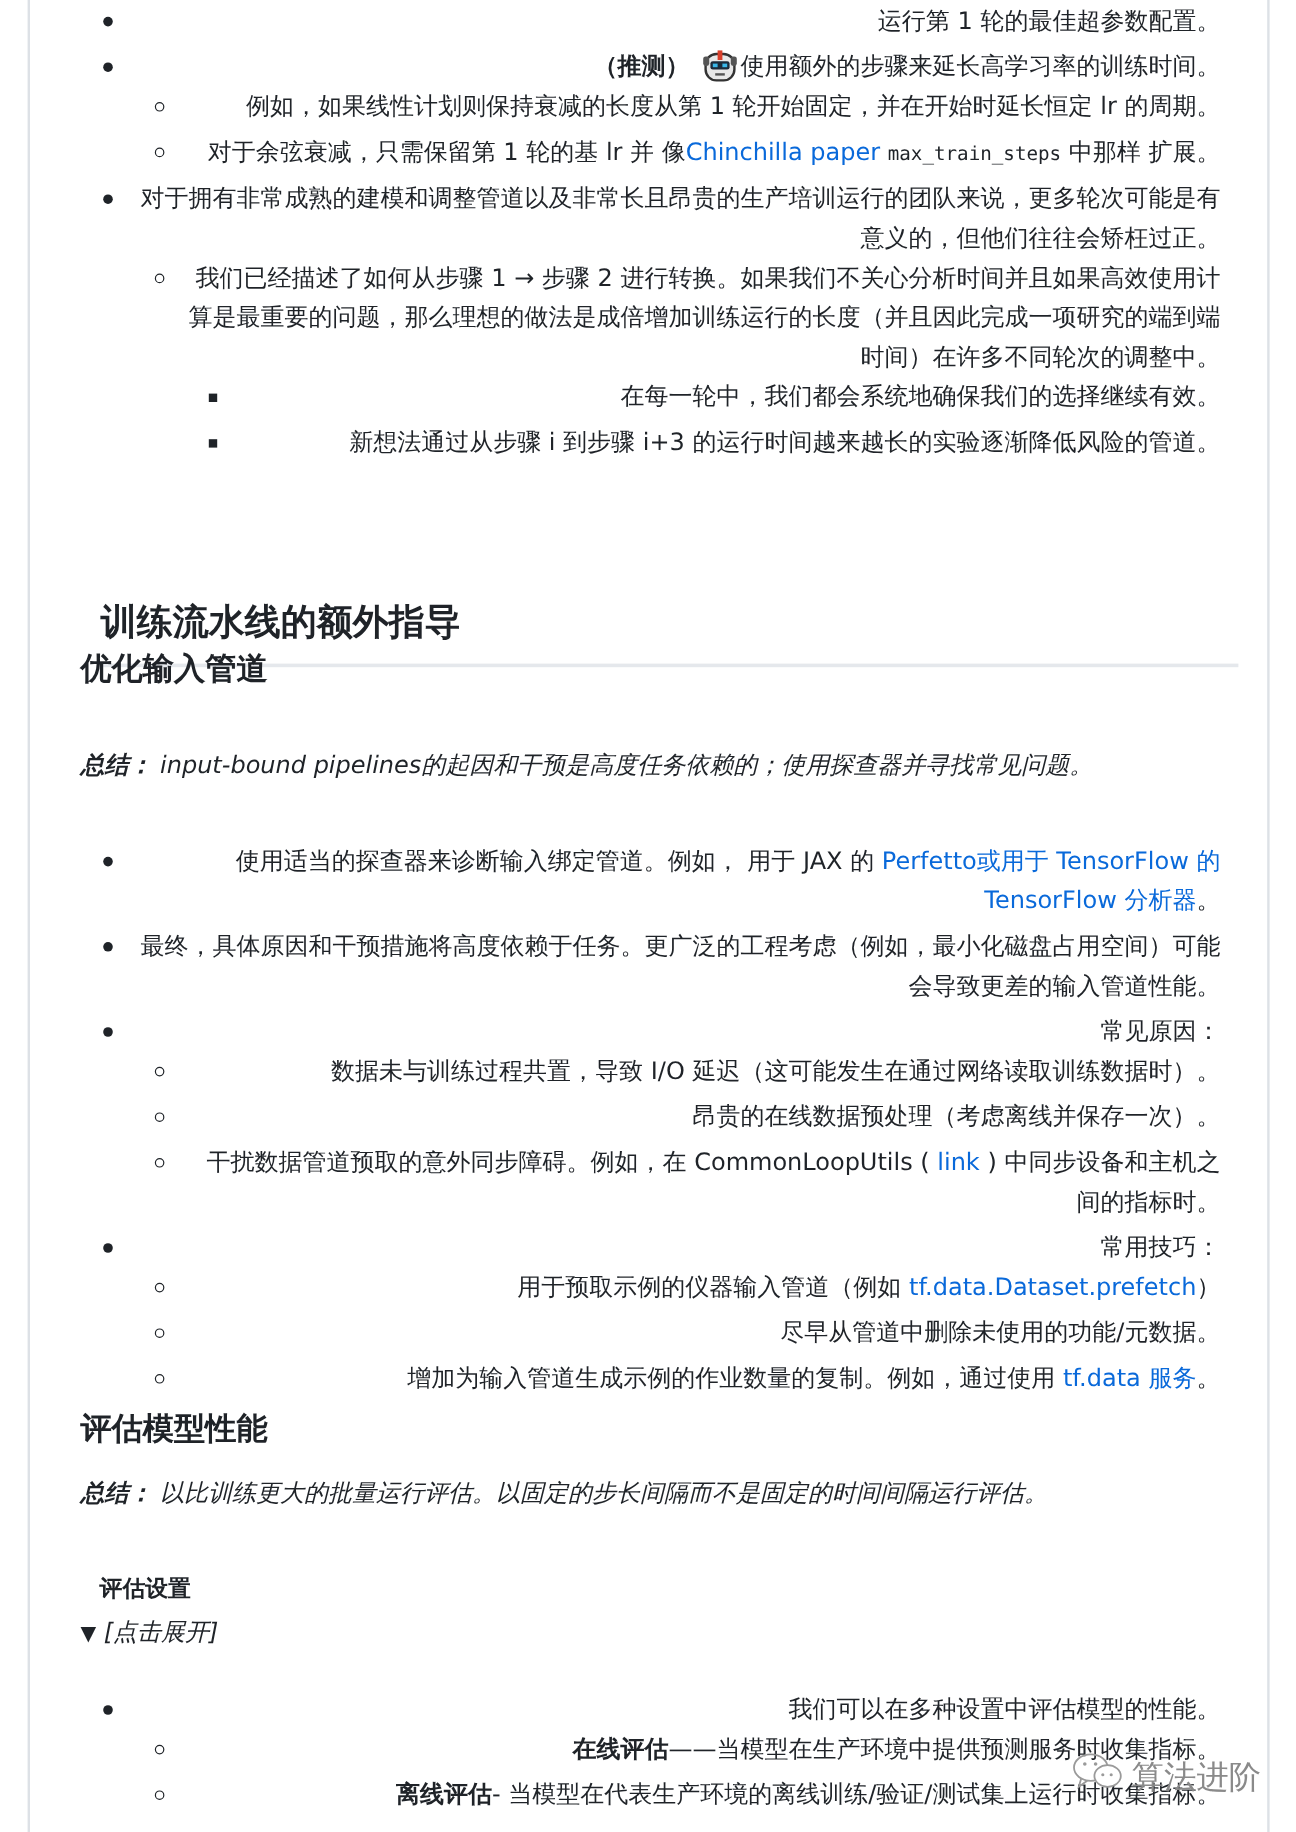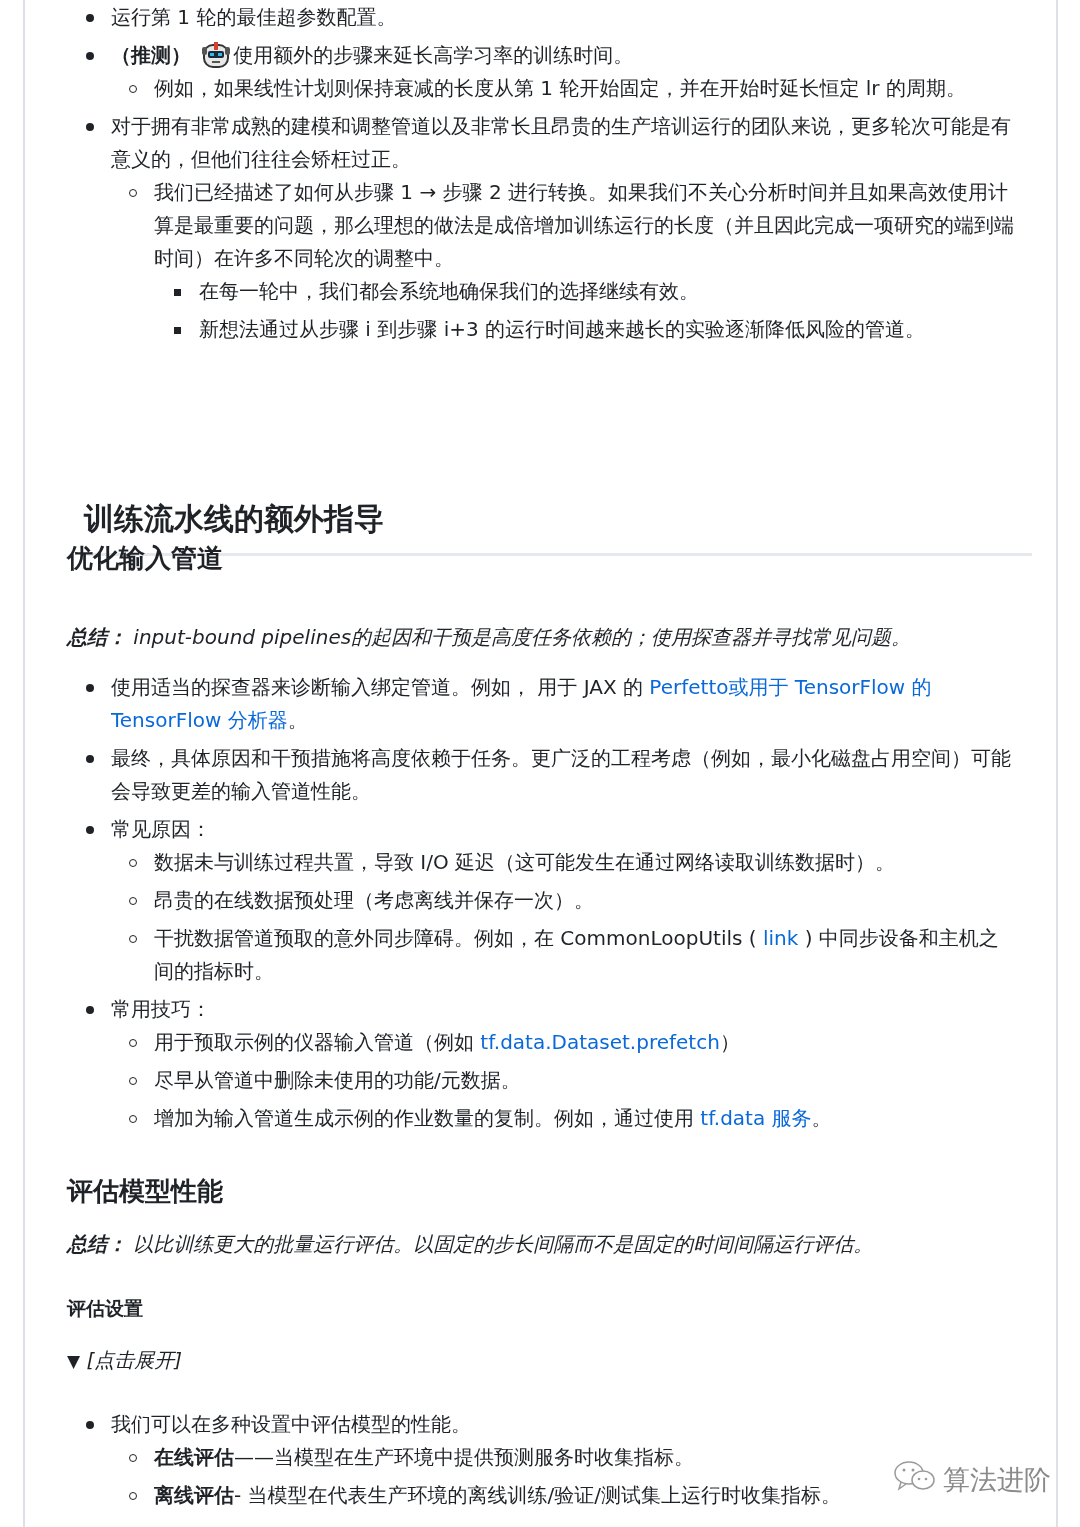--- a/index.html
+++ b/index.html
@@ -10,21 +10,21 @@
     }
     .page {
       position:absolute; left:23px; top:-2px; width:1035px; height:1540px;
       border-left:2px solid #dde1e6; border-right:2px solid #dde1e6;
       box-sizing:border-box;
     }
     .content { position:absolute; left:67px; top:0; width:950px; }
     .txt { font-size:20px; line-height:33px; }
     ul { margin:0; padding:0; list-style:none; }
     li { position:relative; }
-    .l1 > li { padding-left:44px; }
+    .l1 > li { padding-left:44px;text-align:right; }
     .l1 > li::before {
       content:""; position:absolute; left:19px; top:13px;
       width:8px; height:8px; border-radius:50%; background:#1f2328;
     }
     .l2 > li { padding-left:43px; }
     .l2 > li::before {
       content:""; position:absolute; left:18px; top:13px;
       width:6px; height:6px; border-radius:50%; border:1.5px solid #1f2328;
     }
     .l3 > li { padding-left:88px; margin-left:-43px; }
@@ -33,21 +33,21 @@
       width:7px; height:7px; background:#1f2328;
     }
     .item { margin-bottom:5px; }
     a, .link { color:#0969da; text-decoration:none; }
     code { font-family:"DejaVu Sans Mono","Liberation Mono",monospace; font-size:16px; color:#1f2328; }
     h2 {
       margin:17px; font-size:30px; line-height:40px; font-weight:bold;
       padding-bottom:14px; border-bottom:3px solid #e5e8ec;
     }
     h3 { margin:0; font-size:26px; line-height:36px; font-weight:bold; }
-    h4 { margin:0; font-size:19px; line-height:28px; font-weight:bold; }
+    h4 { margin:16px; font-size:19px; line-height:28px; font-weight:bold; }
     .summary { font-size:20px; line-height:30px; font-style:italic; color:#1f2328; }
     .summary b { font-style:italic; }
     .abs { position:absolute; left:0; }
     .robot {
       display:inline-block; width:30px; height:30px; vertical-align:-7px; margin:0 2px 0 4px;
     }
     .watermark {
       position:absolute; left:893px; top:1460px; font-size:27px; color:#8a8a8a;
       font-family:"DejaVu Serif","Liberation Serif",serif; display:flex; align-items:center; gap:6px;
     }
@@ -71,20 +71,21 @@
           <rect x="24" y="8" width="5" height="8" rx="2" fill="#555"></rect>
           <rect x="13" y="3" width="4" height="8" fill="#d9402b"></rect>
           <rect x="7" y="12" width="16" height="7" rx="2" fill="#1b2b3a"></rect>
           <rect x="9" y="14" width="4" height="3" fill="#39b7e8"></rect>
           <rect x="17" y="14" width="4" height="3" fill="#39b7e8"></rect>
           <rect x="11" y="22" width="8" height="2" fill="#555"></rect>
         </svg>
       </span><span>使用额外的步骤来延长高学习率的训练时间。</span>
       <ul class="l2">
         <li class="item"><span>例如，如果线性计划则保持衰减的长度从第 1 轮开始固定，并在开始时延长恒定 lr 的周期。</span></li>
+        <li class="item"><span>对于余弦衰减，只需保留第 1 轮的基 lr 并 像</span><a class="link">Chinchilla paper</a> <code>max_train_steps</code><span> 中那样 扩展。</span></li>
       </ul>
     </li>
     <li class="item"><span>对于拥有非常成熟的建模和调整管道以及非常长且昂贵的生产培训运行的团队来说，更多轮次可能是有意义的，但他们往往会矫枉过正。</span>
       <ul class="l2">
         <li class="item"><span>我们已经描述了如何从步骤 1 → 步骤 2 进行转换。如果我们不关心分析时间并且如果高效使用计算是最重要的问题，那么理想的做法是成倍增加训练运行的长度（并且因此完成一项研究的端到端时间）在许多不同轮次的调整中。</span>
           <ul class="l3">
             <li class="item"><span>在每一轮中，我们都会系统地确保我们的选择继续有效。</span></li>
             <li class="item"><span>新想法通过从步骤 i 到步骤 i+3 的运行时间越来越长的实验逐渐降低风险的管道。</span></li>
           </ul>
         </li>
@@ -92,21 +93,21 @@
     </li>
   </ul>
 
   <h2 class="abs" style="top:482px; width:948px;">训练流水线的额外指导</h2>
 
   <h3 class="abs" style="top:540px;">优化输入管道</h3>
   <div class="summary abs" style="top:622px; width:950px;">
     <b>总结：</b><span> input-bound pipelines的起因和干预是高度任务依赖的；使用探查器并寻找常见问题。</span>
   </div>
 
-  <ul class="l1 txt abs" style="top:671px; width:950px;">
+  <ul class="l1 txt abs" style="top:701px; width:950px;">
     <li class="item"><span>使用适当的探查器来诊断输入绑定管道。例如， 用于 JAX 的 </span><a class="link">Perfetto或用于 TensorFlow 的 TensorFlow 分析器</a><span>。</span></li>
     <li class="item"><span>最终，具体原因和干预措施将高度依赖于任务。更广泛的工程考虑（例如，最小化磁盘占用空间）可能会导致更差的输入管道性能。</span></li>
     <li class="item"><span>常见原因：</span>
       <ul class="l2">
         <li class="item"><span>数据未与训练过程共置，导致 I/O 延迟（这可能发生在通过网络读取训练数据时）。</span></li>
         <li class="item"><span>昂贵的在线数据预处理（考虑离线并保存一次）。</span></li>
         <li class="item"><span>干扰数据管道预取的意外同步障碍。例如，在 CommonLoopUtils ( </span><a class="link">link</a><span> ) 中同步设备和主机之间的指标时。</span></li>
       </ul>
     </li>
     <li class="item"><span>常用技巧：</span>

